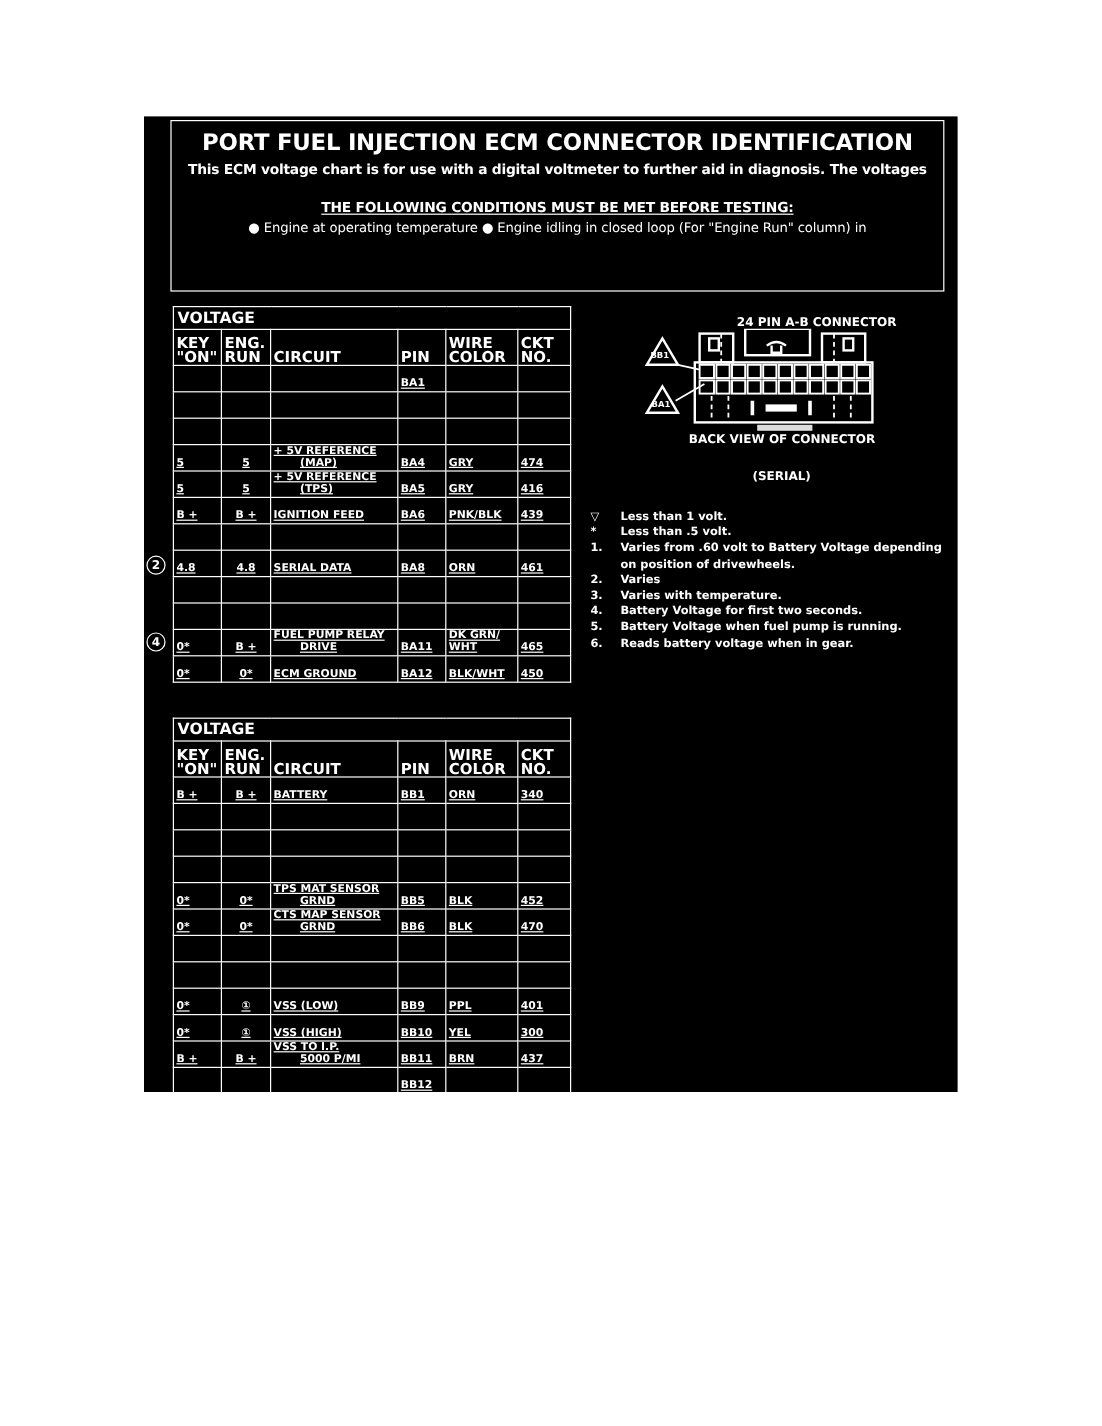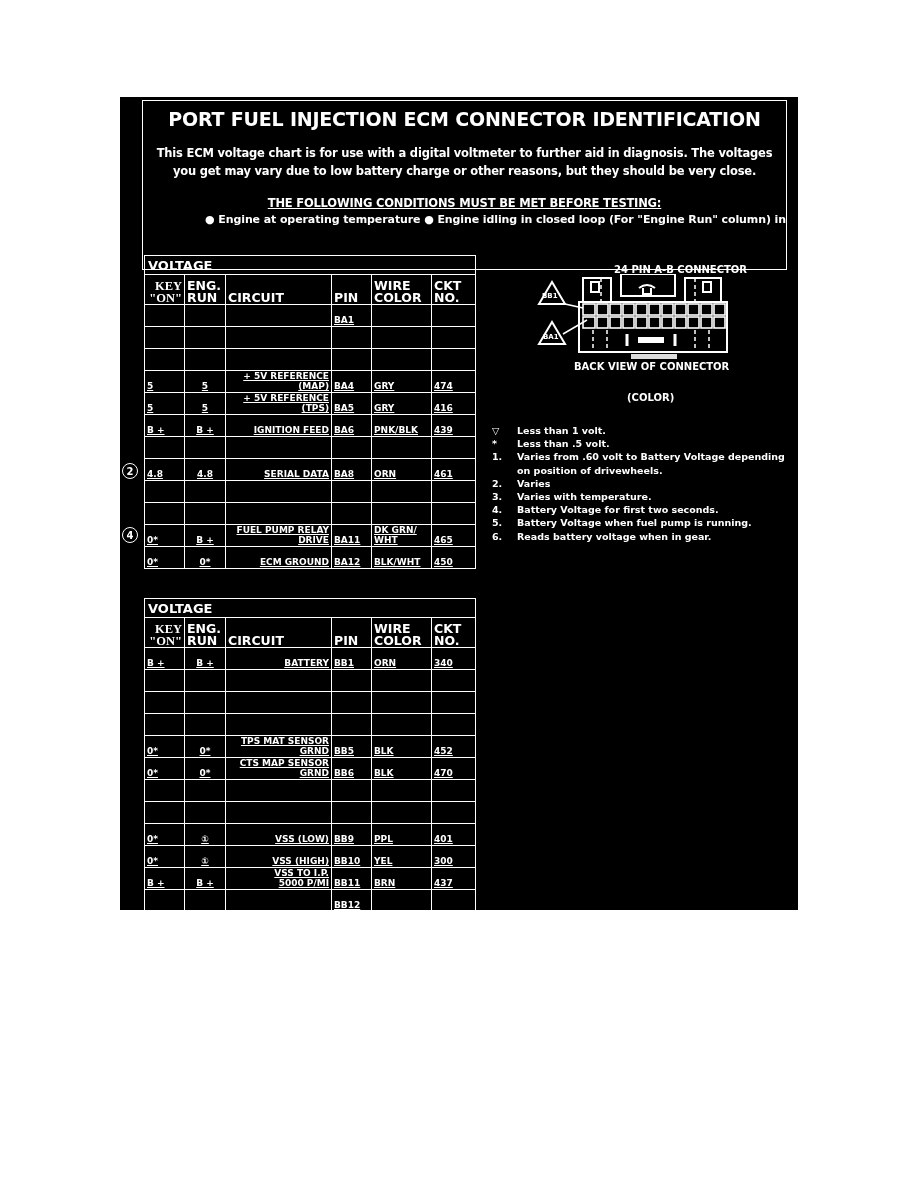--- a/index.html
+++ b/index.html
@@ -1,50 +1,49 @@
 <!DOCTYPE html>
 <html><head>
 <meta charset="utf-8">
 <style>
   html, body { margin: 0; padding: 0; background: #ffffff; }
   body { width: 918px; height: 1188px; position: relative; overflow: hidden;
          font-family: "DejaVu Sans", sans-serif; }
   .panel { position: absolute; left: 120px; top: 97px; width: 678px; height: 813px; background: #000; }
-  .header-box { position: absolute; left: 142px; top: 100px; width: 645px; height: 170px;
+  .header-box { position: absolute; left: 142px; top: 100px; width: 645px; height: 143px;
                 border: 1.5px solid #fff; border-top: 1px solid #fff; box-sizing: border-box; color: #fff; text-align: center; }
   .header-title { font-weight: bold; font-size: 19px; margin-top: 7px; letter-spacing: -0.2px; }
-  .header-desc { font-weight: bold; font-size: 11.5px; line-height: 18px; margin-top: 14px; letter-spacing: -0.2px; }
+  .header-desc { font-weight: bold; font-size: 11.5px; line-height: 18px; margin-top: 2px; letter-spacing: -0.2px; }
   .header-cond-title { font-weight: bold; font-size: 11.5px; text-decoration: underline; margin-top: 16px; letter-spacing: -0.2px;}
-  .header-cond { font-weight: bold; font-size: 11px; line-height: 18px; margin-top: 1px; letter-spacing: -0.1px; text-align: right;}
+  .header-cond { font-weight: normal; font-size: 11px; line-height: 18px; margin-top: 1px; letter-spacing: -0.1px;}
 
   table.volt { position: absolute; border-collapse: collapse; color: #fff; table-layout: fixed; padding-left: 12px; }
   table.volt td, table.volt th { border: 1.5px solid #fff; padding: 0 2px; vertical-align: bottom; }
   table.volt th.vhead { text-align: left; font-size: 13px; font-weight: bold; height: 18px; padding-left: 3px; line-height: 16px; }
   table.volt th.colh { font-size: 12.5px; font-weight: bold; line-height: 12px; height: 29px; text-align: left; }
-  table.volt th.colh.center { text-align: right; font-family: Liberation Serif, serif; }
+  table.volt th.colh.center { text-align: left; }
   table.volt td { height: 20px; font-size: 9px; font-weight: bold; text-decoration: underline; line-height: 10px; padding-bottom: 1px; }
-  td.c-circuit { text-align: right; }
+  td.c-circuit { text-align: left; }
   td.c-eng { text-align: center; }
   .circle-num { position: absolute; width: 16px; height: 16px; border: 1.5px solid #fff; border-radius: 50%;
                 color: #fff; font-size: 10px; font-weight: bold; text-align: center; line-height: 16px; box-sizing: border-box;}
   .conn-title { position: absolute; color: #fff; font-weight: bold; font-size: 10px; }
   .legend { position: absolute; left: 492px; top: 424px; color: #fff; font-size: 9.5px; font-weight: bold; }
   .legend .row { display: flex; line-height: 13.2px; }
   .legend .sym { width: 25px; flex: none; }
   .legend .txt { width: 270px; }
 </style>
 </head>
 <body>
 
 <div class="panel"></div>
 
 <div class="header-box">
   <div class="header-title">PORT FUEL INJECTION ECM CONNECTOR IDENTIFICATION</div>
   <div class="header-desc">This ECM voltage chart is for use with a digital voltmeter to further aid in diagnosis.  The voltages</div>
-  <div class="header-desc" style="margin-top:0">you get may vary due to low battery charge or other reasons, but they should be very close.</div>
   <div class="header-cond-title">THE FOLLOWING CONDITIONS MUST BE MET BEFORE TESTING:</div>
   <div class="header-cond">● Engine at operating temperature  ● Engine idling in closed loop (For "Engine Run" column) in</div>
 </div>
 
 <table class="volt" id="tableA" style="left:144px; top:255px; width:331px;">
   <colgroup>
       <col style="width:40px">
       <col style="width:41px">
       <col style="width:106px">
       <col style="width:40px">
@@ -344,21 +343,21 @@
     <line x1="28" y1="60" x2="52" y2="46" stroke-width="1.5"></line>
   </g>
   <rect x="96" y="80" width="46" height="5" fill="#ddd"></rect>
 
   <polygon points="17,8 30,30 4,30" fill="none" stroke="#fff" stroke-width="2"></polygon>
   <polygon points="17,48 30,70 4,70" fill="none" stroke="#fff" stroke-width="2"></polygon>
 </svg>
 <div class="conn-title" style="left:542px; top:292px; font-size:7px;">BB1</div>
 <div class="conn-title" style="left:543px; top:333px; font-size:7px;">BA1</div>
 <div class="conn-title" style="left:574px; top:361px;">BACK VIEW OF CONNECTOR</div>
-<div class="conn-title" style="left:627px; top:392px;">(COLOR)</div>
+<div class="conn-title" style="left:627px; top:392px;">(SERIAL)</div>
 
 <div class="legend" id="legend">
     <div class="row">
       <span class="sym">▽</span>
       <span class="txt">Less than 1 volt.</span>
     </div>
     <div class="row">
       <span class="sym">*</span>
       <span class="txt">Less than .5 volt.</span>
     </div>

